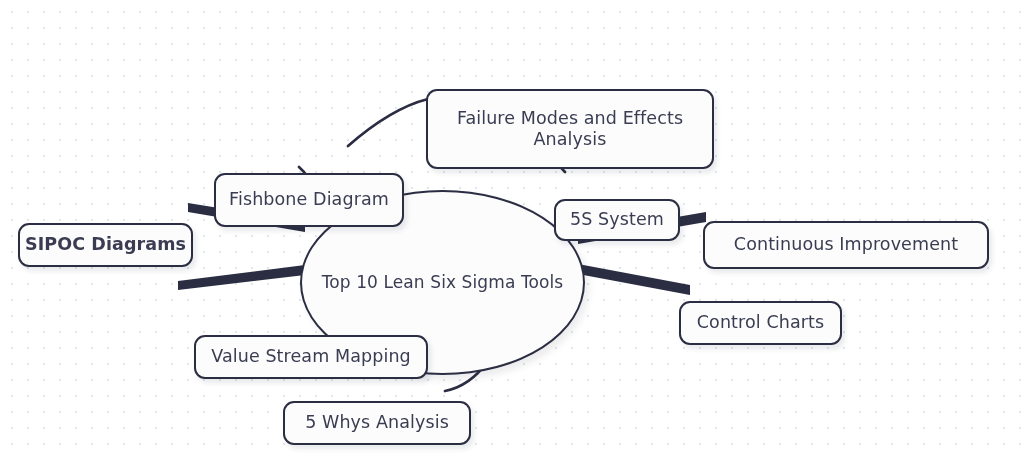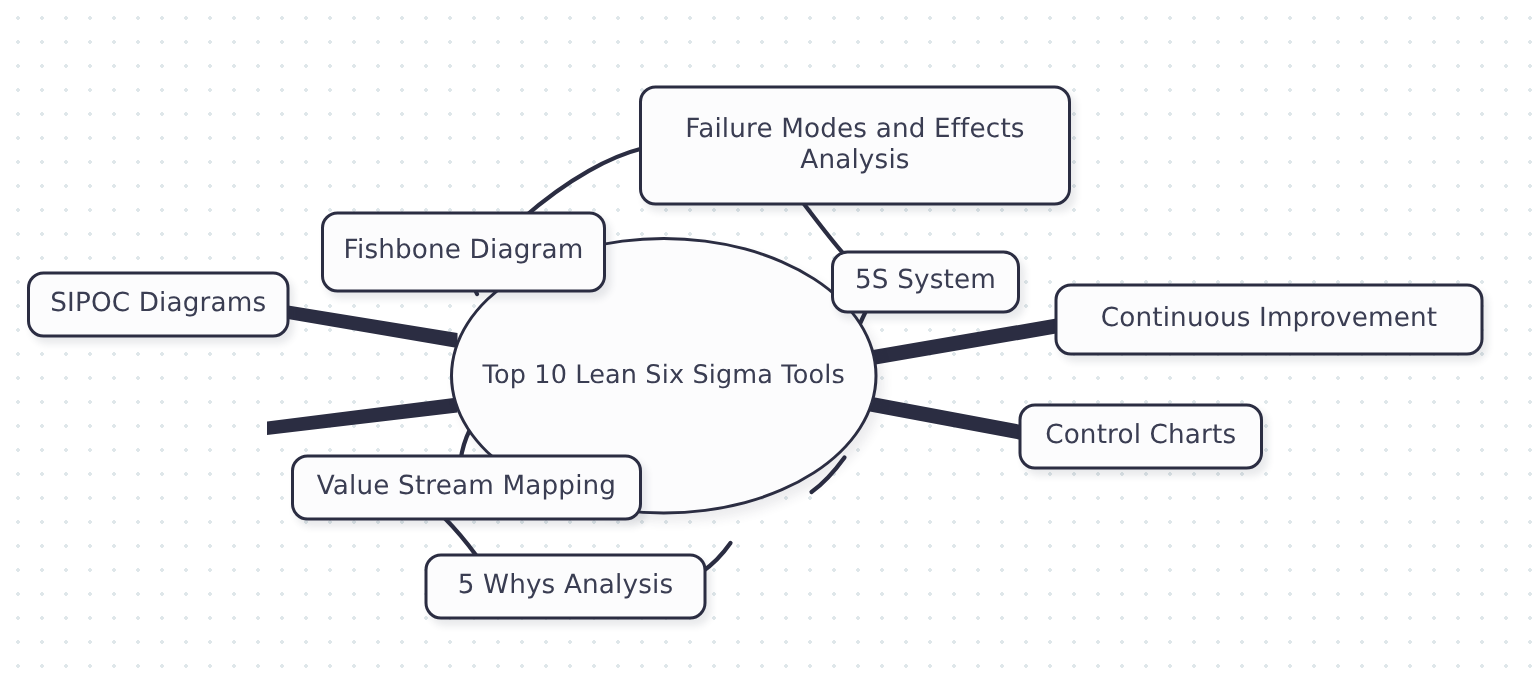--- a/index.html
+++ b/index.html
@@ -38,20 +38,21 @@
     color: #3a3d52;
     display: flex;
     align-items: center;
     justify-content: center;
     text-align: center;
     line-height: 1.22;
     font-size: 17.5px;
     letter-spacing: 0.1px;
     box-shadow: 3px 4px 5px rgba(40,45,70,0.10);
     z-index: 3;
+    margin-top: 32px;
   }
   .node-center {
     border-radius: 50%;
     font-size: 17px;
     box-shadow: 4px 5px 7px rgba(40,45,70,0.09);
   }
   .node-label {
     display: block;
     padding: 0 4px;
     white-space: pre-line;
@@ -99,21 +100,21 @@
 
   <div class="node" style="left:426px; top:57px; width:288px; height:80px;">
     <span class="node-label">Failure Modes and Effects
 Analysis</span>
   </div>
 
   <div class="node" style="left:214px; top:141px; width:190px; height:54px;">
     <span class="node-label">Fishbone Diagram</span>
   </div>
 
-  <div class="node" style="left:18px; top:181px; width:175px; height:44px;">
+  <div class="node" style="left:18px; top:191px; width:175px; height:44px;font-weight:bold;">
     <span class="node-label">SIPOC Diagrams</span>
   </div>
 
 
   <div class="node" style="left:194px; top:303px; width:234px; height:44px;">
     <span class="node-label">Value Stream Mapping</span>
   </div>
 
   <div class="node" style="left:283px; top:369px; width:188px; height:44px;">
     <span class="node-label">5 Whys Analysis</span>

